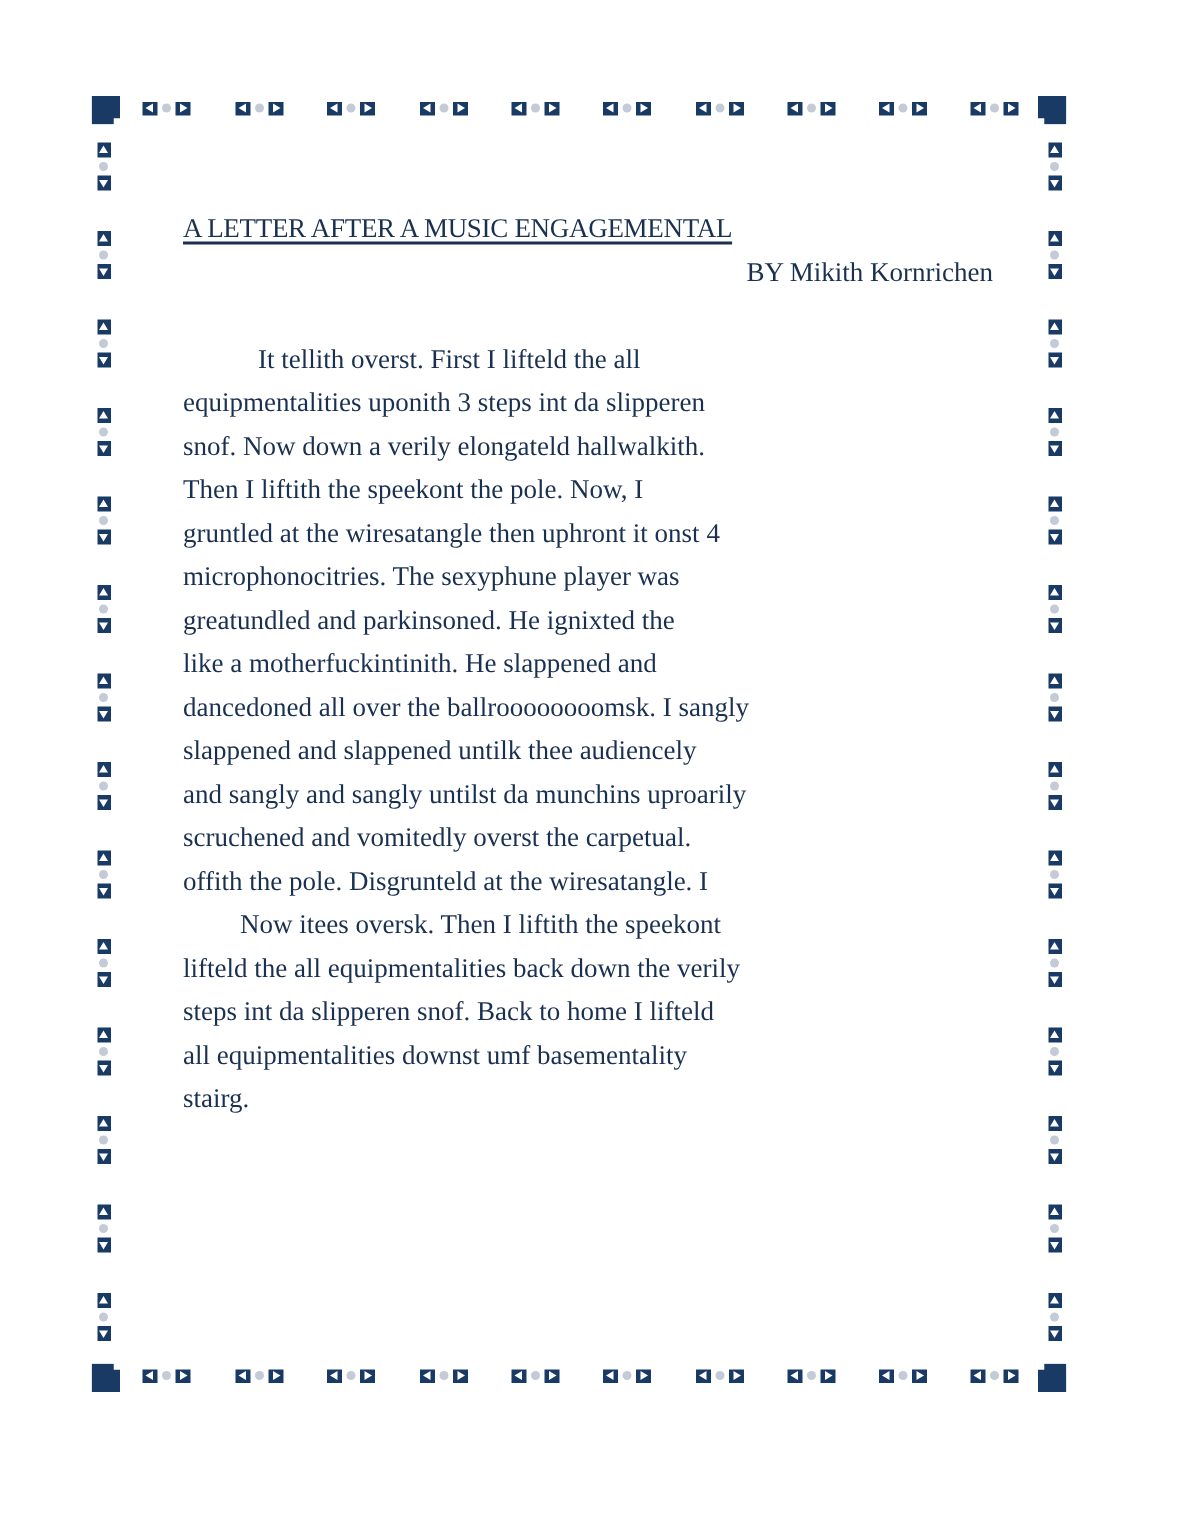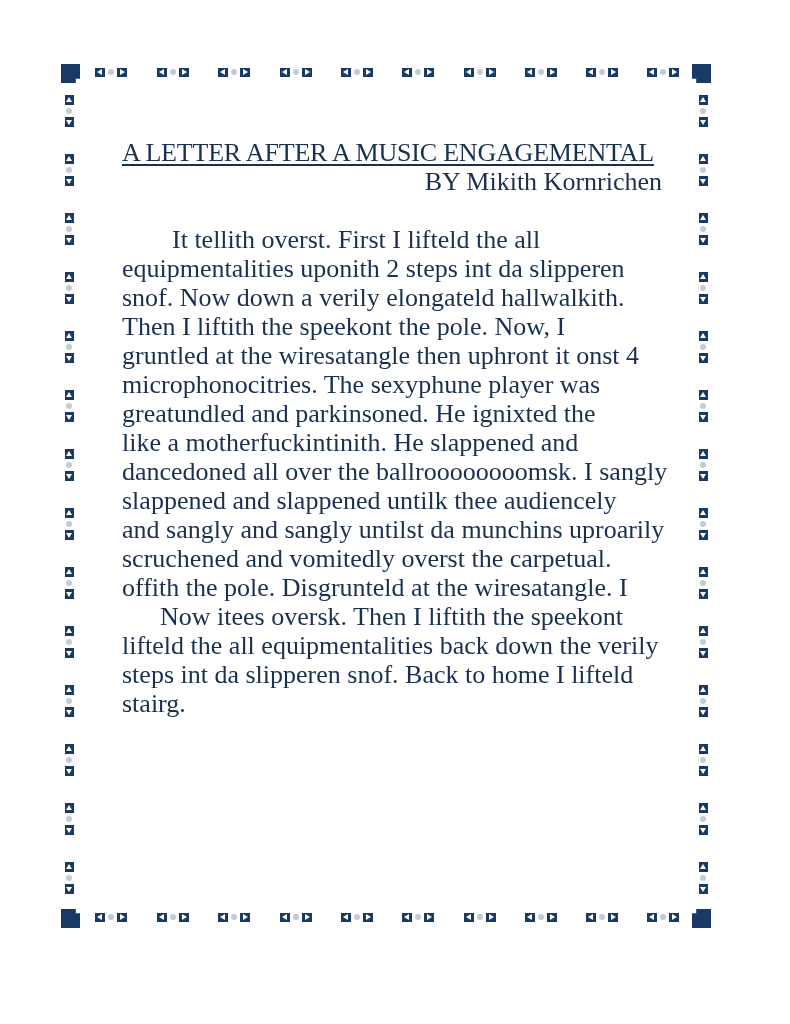--- a/index.html
+++ b/index.html
@@ -22,21 +22,21 @@
   .tri { position: absolute; width: 0; height: 0; }
   .sq.left .tri { left: 2px; top: 1.5px; border-top: 3px solid transparent; border-bottom: 3px solid transparent; border-right: 5px solid #fff; }
   .sq.right .tri { left: 3px; top: 1.5px; border-top: 3px solid transparent; border-bottom: 3px solid transparent; border-left: 5px solid #fff; }
   .sq.up .tri { left: 1.5px; top: 2px; border-left: 3px solid transparent; border-right: 3px solid transparent; border-bottom: 5px solid #fff; }
   .sq.down .tri { left: 1.5px; top: 3px; border-left: 3px solid transparent; border-right: 3px solid transparent; border-top: 5px solid #fff; }
 
   
   .content {
     position: absolute; left: 122px; top: 138px; width: 540px;
     font-family: "Liberation Serif", "DejaVu Serif", serif;
-    font-size: 26px; line-height: 29px; color: #1a3050;
+    font-size: 18px; line-height: 29px; color: #1a3050;
   }
   .title { text-decoration: underline; text-decoration-thickness: 2px; text-underline-offset: 3px; white-space: nowrap; letter-spacing: -0.2px; }
   .byline { margin-bottom: 29px; text-align: right; }
   .para { white-space: normal; }
   .line { display: block; white-space: nowrap; }
   .indent1 { padding-left: 50px; }
   .indent2 { padding-left: 38px; }
 </style>
 </head>
 <body>
@@ -491,35 +491,36 @@
         </span>
       </div>
     </div>
 
   <div class="content">
     <div class="title">A  LETTER AFTER A MUSIC ENGAGEMENTAL</div>
     <div class="byline">BY Mikith Kornrichen</div>
 
     <div class="para">
       <span class="line indent1">It tellith overst.  First I lifteld the all</span>
-      <span class="line">equipmentalities uponith 2 steps int da slipperen</span>
+      <span class="line">equipmentalities uponith 3 steps int da slipperen</span>
       <span class="line">snof.  Now down a verily elongateld hallwalkith.</span>
       <span class="line">Then I liftith the speekont the pole.  Now, I</span>
       <span class="line">gruntled at the wiresatangle then uphront it onst 4</span>
       <span class="line">microphonocitries.    The sexyphune player was</span>
       <span class="line">greatundled and parkinsoned.  He ignixted the</span>
       <span class="line">like a motherfuckintinith.  He slappened and</span>
       <span class="line">dancedoned all over the ballroooooooomsk.  I sangly</span>
       <span class="line">slappened and slappened untilk thee audiencely</span>
       <span class="line">and sangly and sangly untilst da munchins uproarily</span>
       <span class="line">scruchened and vomitedly overst the carpetual.</span>
     </div>
 
     <div class="para">
       <span class="line">offith the pole. Disgrunteld at the wiresatangle.  I</span>
       <span class="line indent2">Now itees oversk.  Then I liftith the speekont</span>
       <span class="line">lifteld the all equipmentalities back down the verily</span>
       <span class="line">steps int da slipperen snof.  Back to home I lifteld</span>
+      <span class="line">all equipmentalities downst umf basementality</span>
       <span class="line">stairg.</span>
     </div>
 
   </div>
 </div>
 
 </body></html>

